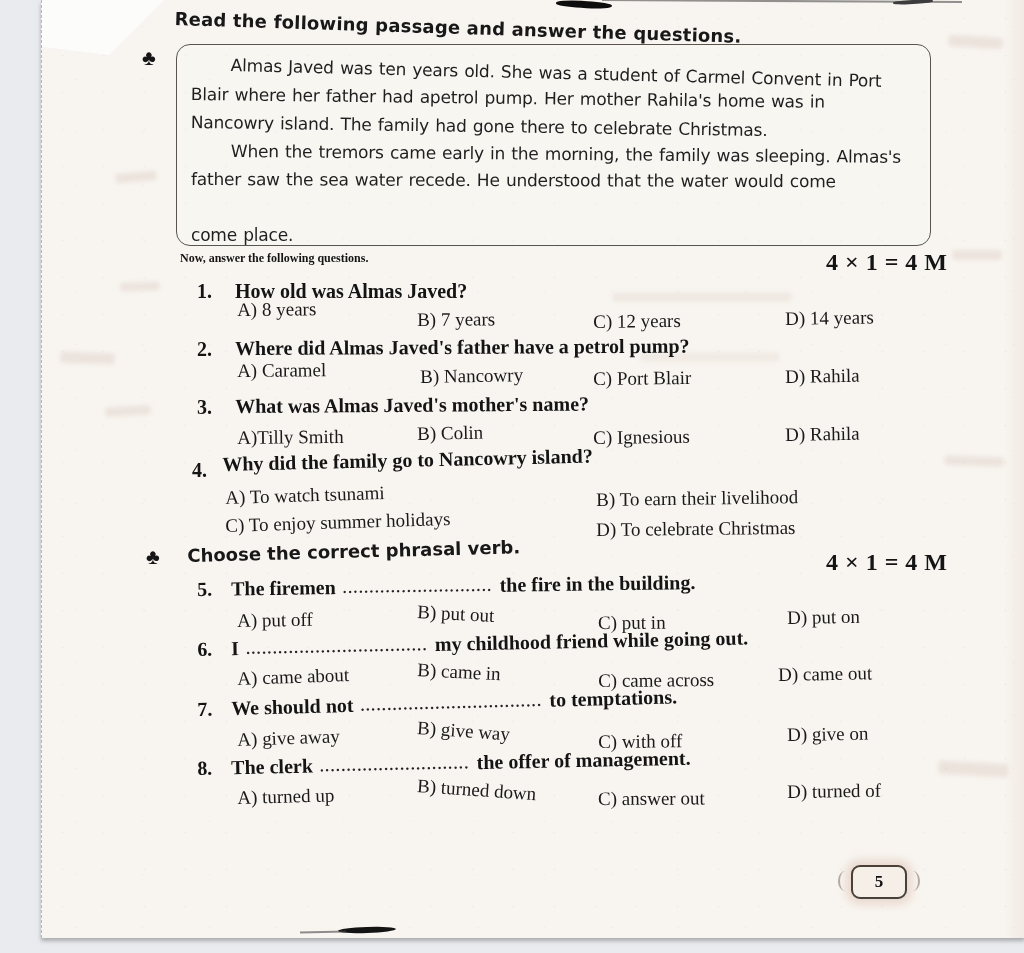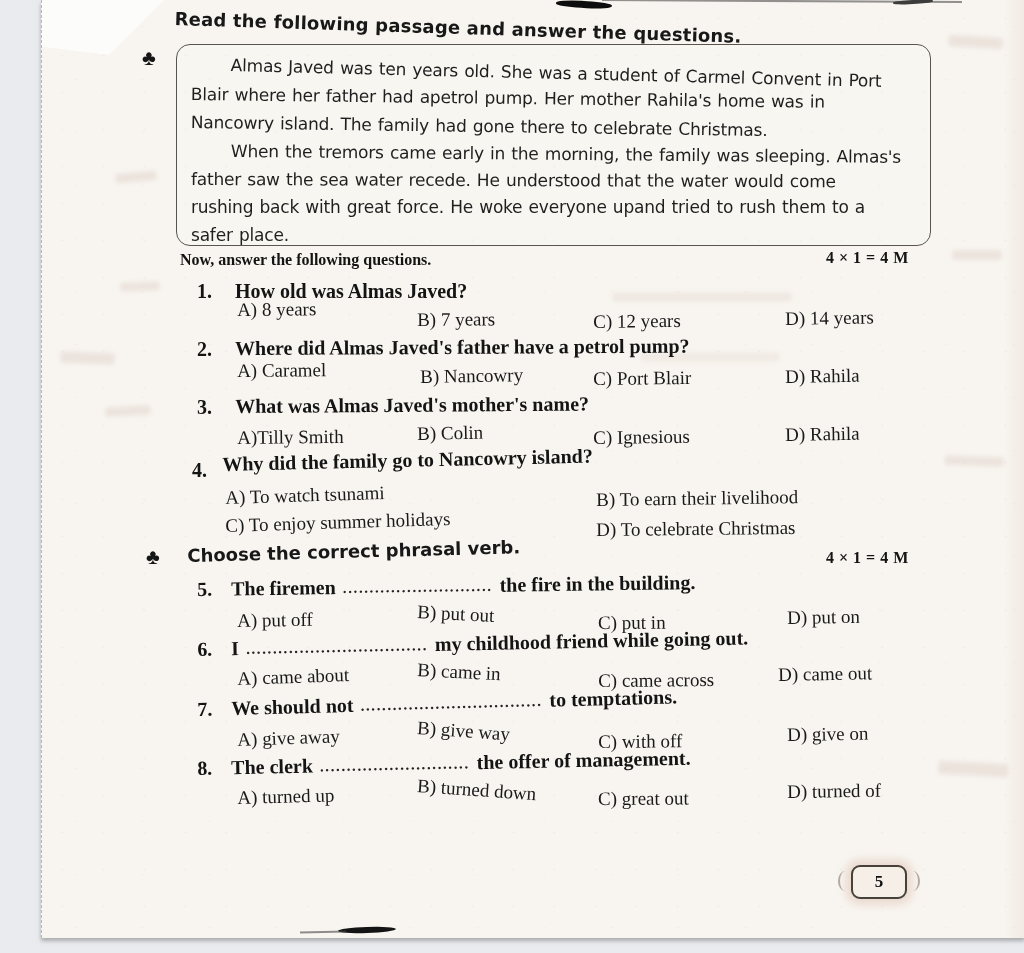--- a/index.html
+++ b/index.html
@@ -21,22 +21,22 @@
   .sans-b{font-family:"DejaVu Sans",sans-serif;font-weight:700;color:#181818;}
   .serif-b{font-family:"Liberation Serif",serif;font-weight:700;color:#141414;}
   .serif{font-family:"Liberation Serif",serif;font-weight:400;color:#1a1a1a;}
   .passage-font{font-family:"DejaVu Sans",sans-serif;font-weight:400;color:#1f1f1f;
     font-size:17px;word-spacing:1px;letter-spacing:-0.2px;}
   .title{font-size:18px;letter-spacing:.2px;transform:rotate(1.8deg);transform-origin:left top;}
   .club{font-size:21px;color:#161616;line-height:1;}
   .pbox{position:absolute;left:176px;top:44px;width:753px;height:200px;
     border:1.6px solid #59544e;border-radius:14px;background:rgba(255,255,255,.12);}
   .pline{position:absolute;white-space:nowrap;transform-origin:left top;}
-  .h1{font-size:16px;}
-  .marks{font-size:16px;letter-spacing:.5px;}
+  .h1{font-size:12px;}
+  .marks{font-size:24px;letter-spacing:.5px;}
   .qnum{font-size:20px;}
   .qtext{font-size:20px;transform-origin:left top;}
   .opt{font-size:19px;transform-origin:left top;}
   .h2{font-size:18px;transform:rotate(-1.5deg);transform-origin:left top;}
   .qline{display:flex;align-items:baseline;transform-origin:left top;}
   .qline .n{font-size:20px;margin-right:19px;}
   .qline .s{font-size:20px;margin-right:7px;}
   .qline .dots{font-size:15px;letter-spacing:1.6px;font-weight:700;color:#222;
     position:relative;top:-1px;margin-right:7px;overflow:hidden;}
   .qline .t{font-size:20px;}
@@ -83,22 +83,21 @@
   <div class="abs sans-b title" style="left:175px;top:8px;">Read the following passage and answer the questions.</div>
 
   <div class="abs club" style="left:142px;top:48px;">♣</div>
 
   <div class="pbox">
     <div class="pline passage-font" style="left:54px;top:10px;transform:rotate(1.4deg);">Almas Javed was ten years old. She was a student of Carmel Convent in Port</div>
     <div class="pline passage-font" style="left:14px;top:39px;transform:rotate(.7deg);">Blair where her father had apetrol pump. Her mother Rahila's home was in</div>
     <div class="pline passage-font" style="left:14px;top:67px;transform:rotate(.8deg);">Nancowry island. The family had gone there to celebrate Christmas.</div>
     <div class="pline passage-font" style="left:54px;top:96px;transform:rotate(.5deg);">When the tremors came early in the morning, the family was sleeping. Almas's</div>
     <div class="pline passage-font" style="left:14px;top:124px;transform:rotate(.2deg);">father saw the sea water recede. He understood that the water would come</div>
-    <div class="pline passage-font" style="left:14px;top:152px;">rushing back with great force. He woke everyone upand tried to rush them to a</div>
-    <div class="pline passage-font" style="left:14px;top:180px;">safer place.</div>
+    <div class="pline passage-font" style="left:14px;top:180px;">come place.</div>
   </div>
 
   <div class="abs serif-b h1" style="left:180px;top:251px;">Now, answer the following questions.</div>
   <div class="abs serif-b marks" style="left:826px;top:249px;">4 × 1 = 4 M</div>
 
   <div class="abs serif-b qnum" style="left:197px;top:280px;">1.</div>
   <div class="abs serif-b qtext" style="left:235px;top:280px;">How old was Almas Javed?</div>
   <div class="abs serif opt" style="left:237px;top:299px;transform:rotate(-.5deg);">A) 8 years</div>
   <div class="abs serif opt" style="left:417px;top:309px;transform:rotate(-.5deg);">B) 7 years</div>
   <div class="abs serif opt" style="left:593px;top:311px;transform:rotate(-.8deg);">C) 12 years</div>
@@ -163,19 +162,19 @@
   <div class="abs serif opt" style="left:787px;top:724px;transform:rotate(-1deg);">D) give on</div>
 
   <div class="abs qline serif-b" style="left:197px;top:757px;transform:rotate(-1.2deg);">
     <span class="n">8.</span>
     <span class="s">The clerk</span>
     <span class="dots">............................</span>
     <span class="t">the offer of management.</span>
   </div>
   <div class="abs serif opt" style="left:237px;top:787px;transform:rotate(-1.5deg);">A) turned up</div>
   <div class="abs serif opt" style="left:418px;top:775px;transform:rotate(4deg);">B) turned down</div>
-  <div class="abs serif opt" style="left:598px;top:788px;transform:rotate(-.3deg);">C) great out</div>
+  <div class="abs serif opt" style="left:598px;top:788px;transform:rotate(-.3deg);">C) answer out</div>
   <div class="abs serif opt" style="left:787px;top:781px;transform:rotate(-.8deg);">D) turned of</div>
 
   <div class="badge">
     <span class="badge-num">5</span>
   </div>
 </div>
 
 </body></html>

